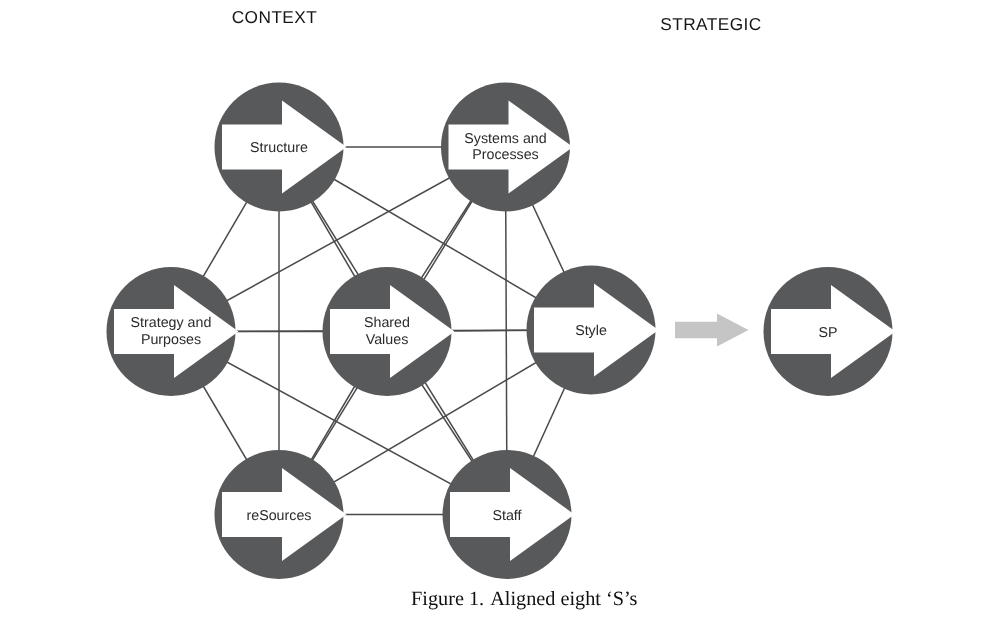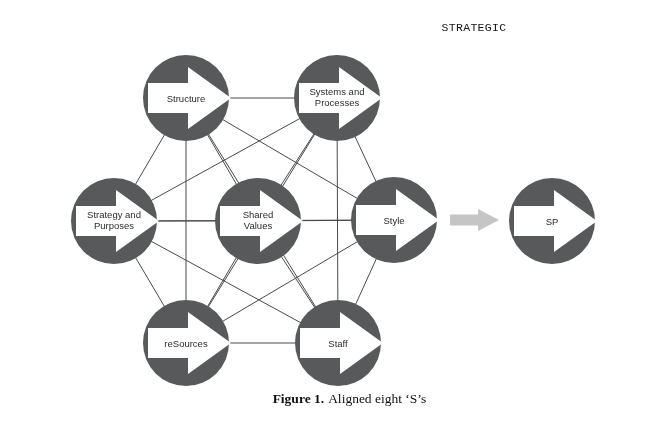--- a/index.html
+++ b/index.html
@@ -13,40 +13,41 @@
   .hdr{
     position:absolute;
     width:200px;
     text-align:center;
     font-size:11.5px;
     line-height:14px;
     color:#161616;
     letter-spacing:0.3px;
   }
   .hdr-left{left:83px;top:5px;}
-  .hdr-right{left:374px;top:21px;font-family:Liberation Mono, monospace;}
+  .hdr-right{left:374px;top:10px;}
   #diagram{position:absolute;left:0;top:0;}
   .caption{
     position:absolute;
     left:0;top:391px;
     width:663px;
     text-align:center;
     font-family:"Liberation Serif", serif;
     font-size:13.5px;
     color:#101010;
   }
-  .caption .cap-label{font-weight:bold;margin-left:36px;}
+  .caption .cap-label{font-weight:normal;margin-left:36px;}
   .caption .cap-text{margin-left:4px;}
 </style>
 </head>
 <body>
 
 <div id="stage">
 
   <div class="hdr hdr-left">
+    <div>CONTEXT</div>
   </div>
 
   <div class="hdr hdr-right">
     <div>STRATEGIC</div>
   </div>
 
   <svg id="diagram" width="663" height="428" viewBox="0 0 663 428">
       <line x1="186" y1="98" x2="337" y2="98" stroke="#4a4a4a" stroke-width="1"></line>
       <line x1="186" y1="98" x2="114" y2="221" stroke="#4a4a4a" stroke-width="1"></line>
       <line x1="186" y1="98" x2="258" y2="221" stroke="#4a4a4a" stroke-width="1"></line>

